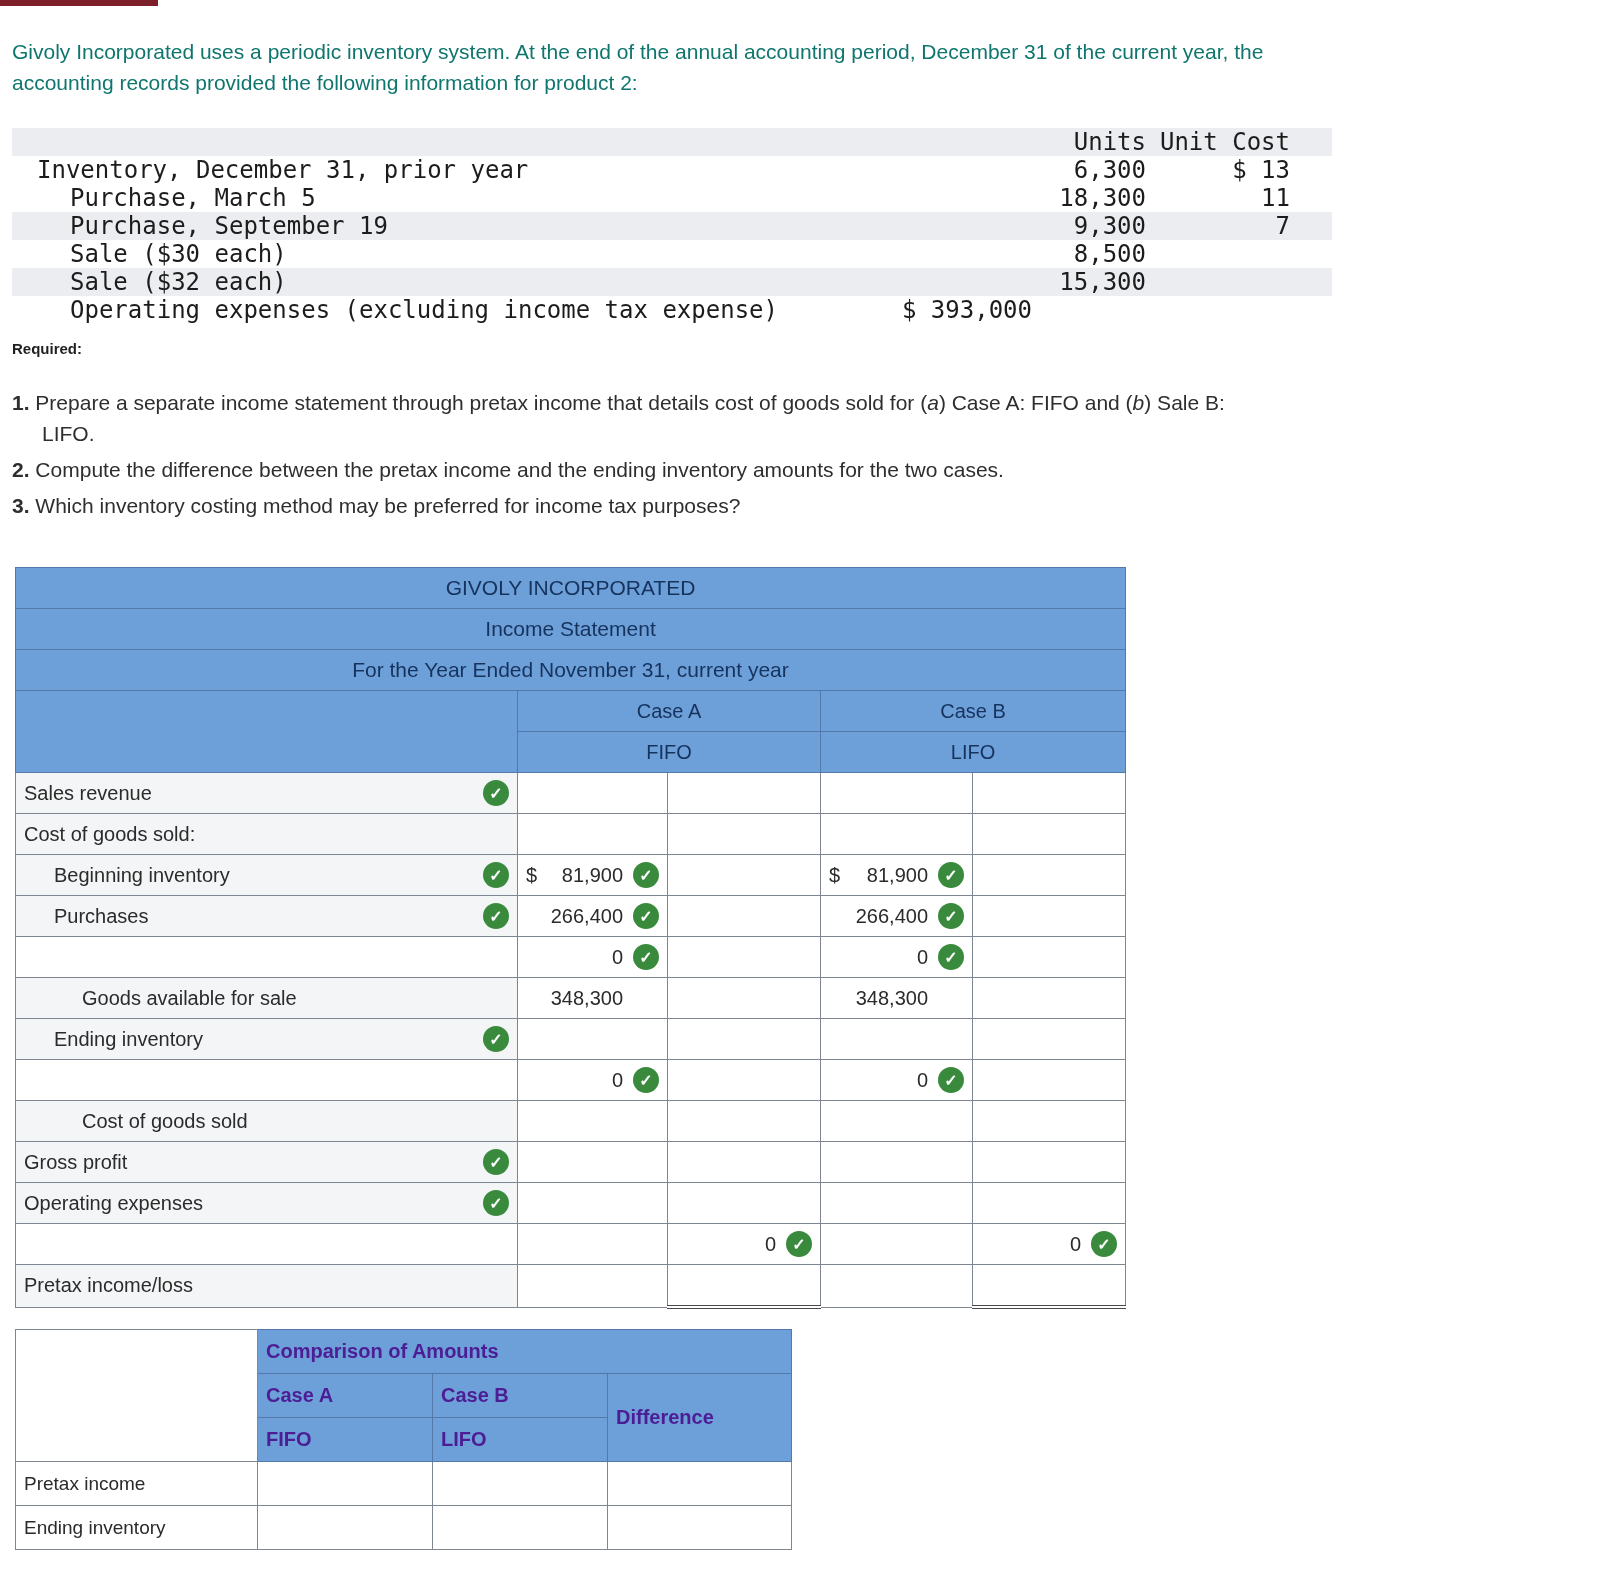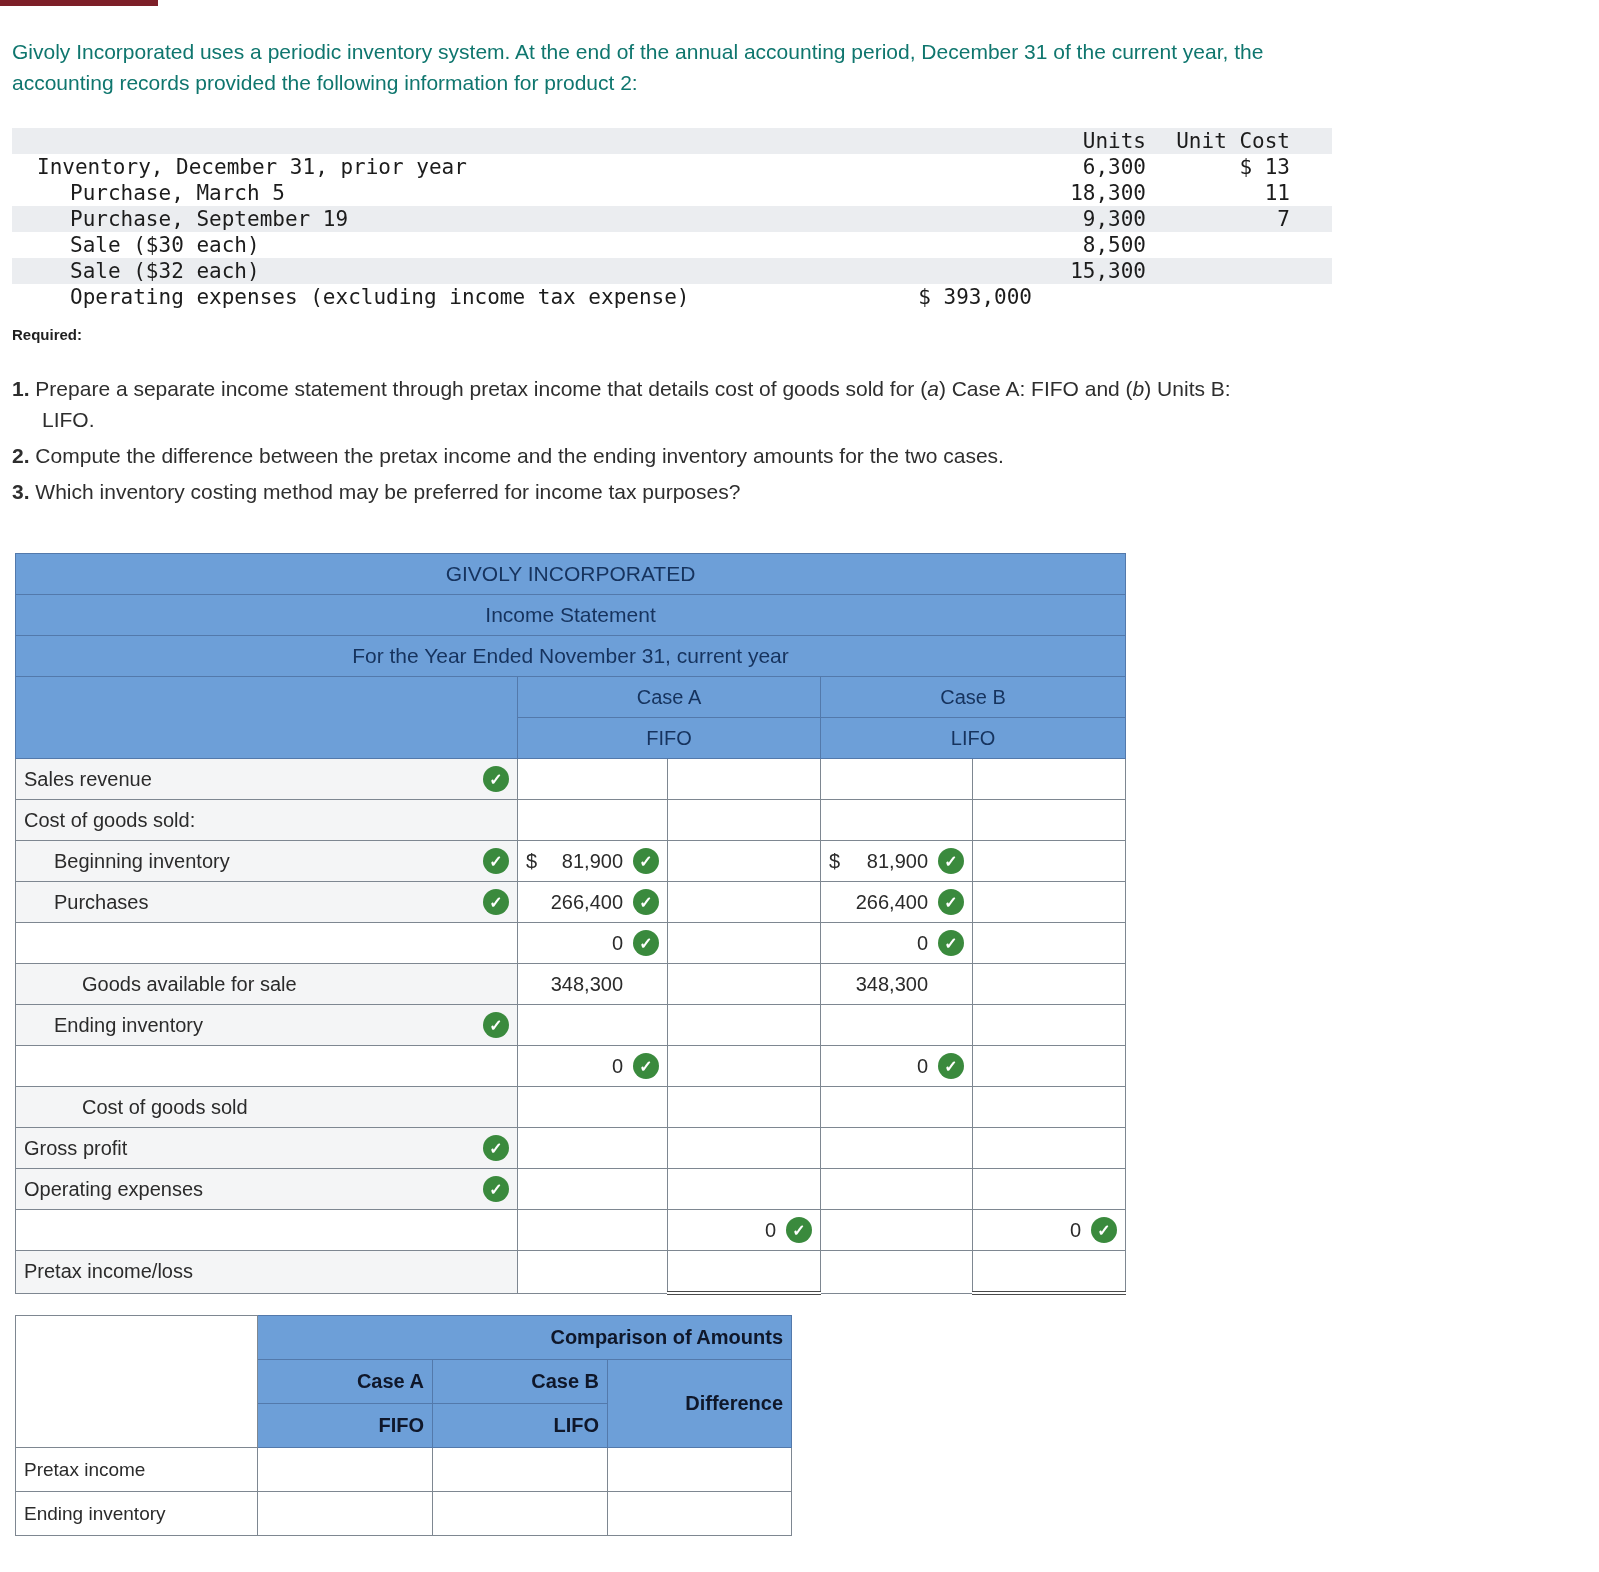--- a/index.html
+++ b/index.html
@@ -8,21 +8,21 @@
     font-family:"Liberation Sans",sans-serif;color:#2e2e2e;
   }
   .artifact{position:absolute;left:0;top:0;width:158px;height:6px;background:#7d1f28}
 
   
   .intro{margin:36px 12px 0 12px;font-size:21px;line-height:31px;color:#0f766e}
 
   
   .data-table{
     margin:30px 0 0 12px;border-collapse:collapse;table-layout:fixed;width:1320px;
-    font-family:"DejaVu Sans Mono",monospace;font-size:21px;color:#1c1c1c;
+    font-family:"DejaVu Sans Mono",monospace;font-size:24px;color:#1c1c1c;
   }
   .data-table td{height:26px;padding:0;white-space:nowrap;vertical-align:middle}
   .data-table tr.stripe{background:#ebedf0}
   .data-table td.c-label{padding-left:25px}
   .data-table td.c-label.ind{padding-left:58px}
   .data-table td.num{text-align:right}
 
   
   .required-heading{margin:16px 0 0 12px;font-size:15px;font-weight:bold;color:#1f1f1f}
   .req-list{margin:30px 0 0 12px;font-size:21px;line-height:31px;color:#2e2e2e}
@@ -51,22 +51,22 @@
   .stmt td.ind1 .cellflex{padding-left:38px}
   .stmt td.ind2 .cellflex{padding-left:66px}
   .stmt td.total{border-bottom:4px double #4a4a4a}
 
   
   .cmp{
     margin:20px 0 0 15px;border-collapse:collapse;table-layout:fixed;width:777px;font-size:20px;
   }
   .cmp td{border:1px solid #7e8791;height:43px;padding:0 8px;vertical-align:middle;color:#2b2b2b}
   .cmp td.blue{
-    background:#6d9fd8;border-color:#5379ab;color:#0f172a;
-    font-weight:bold;text-align:right;font-size:20px;
+    background:#6d9fd8;border-color:#5379ab;color:#4c1d95;
+    font-weight:bold;text-align:left;font-size:20px;
   }
   .cmp td.corner{background:#ffffff}
   .cmp td.lbl{font-size:19px}
 </style>
 </head>
 <body>
 
 <div class="artifact"></div>
 
 <div>
@@ -130,21 +130,21 @@
       <td class="num"></td>
       <td class="num"></td>
       <td></td>
     </tr>
   </tbody>
 </table>
 
 <div>
   <div class="required-heading">Required:</div>
   <div class="req-list">
-    <div class="req-item"><span class="req-num">1.</span> <span>Prepare a separate income statement through pretax income that details cost of goods sold for (</span><span class="it">a</span><span>) Case A: FIFO and (</span><span class="it">b</span><span>) Units B:</span><br><span>LIFO.</span></div>
+    <div class="req-item"><span class="req-num">1.</span> <span>Prepare a separate income statement through pretax income that details cost of goods sold for (</span><span class="it">a</span><span>) Case A: FIFO and (</span><span class="it">b</span><span>) Sale B:</span><br><span>LIFO.</span></div>
     <div class="req-item"><span class="req-num">2.</span> <span>Compute the difference between the pretax income and the ending inventory amounts for the two cases.</span></div>
     <div class="req-item"><span class="req-num">3.</span> <span>Which inventory costing method may be preferred for income tax purposes?</span></div>
   </div>
 </div>
 
 <table class="stmt">
   <colgroup>
       <col style="width:502px">
       <col style="width:150px">
       <col style="width:153px">

